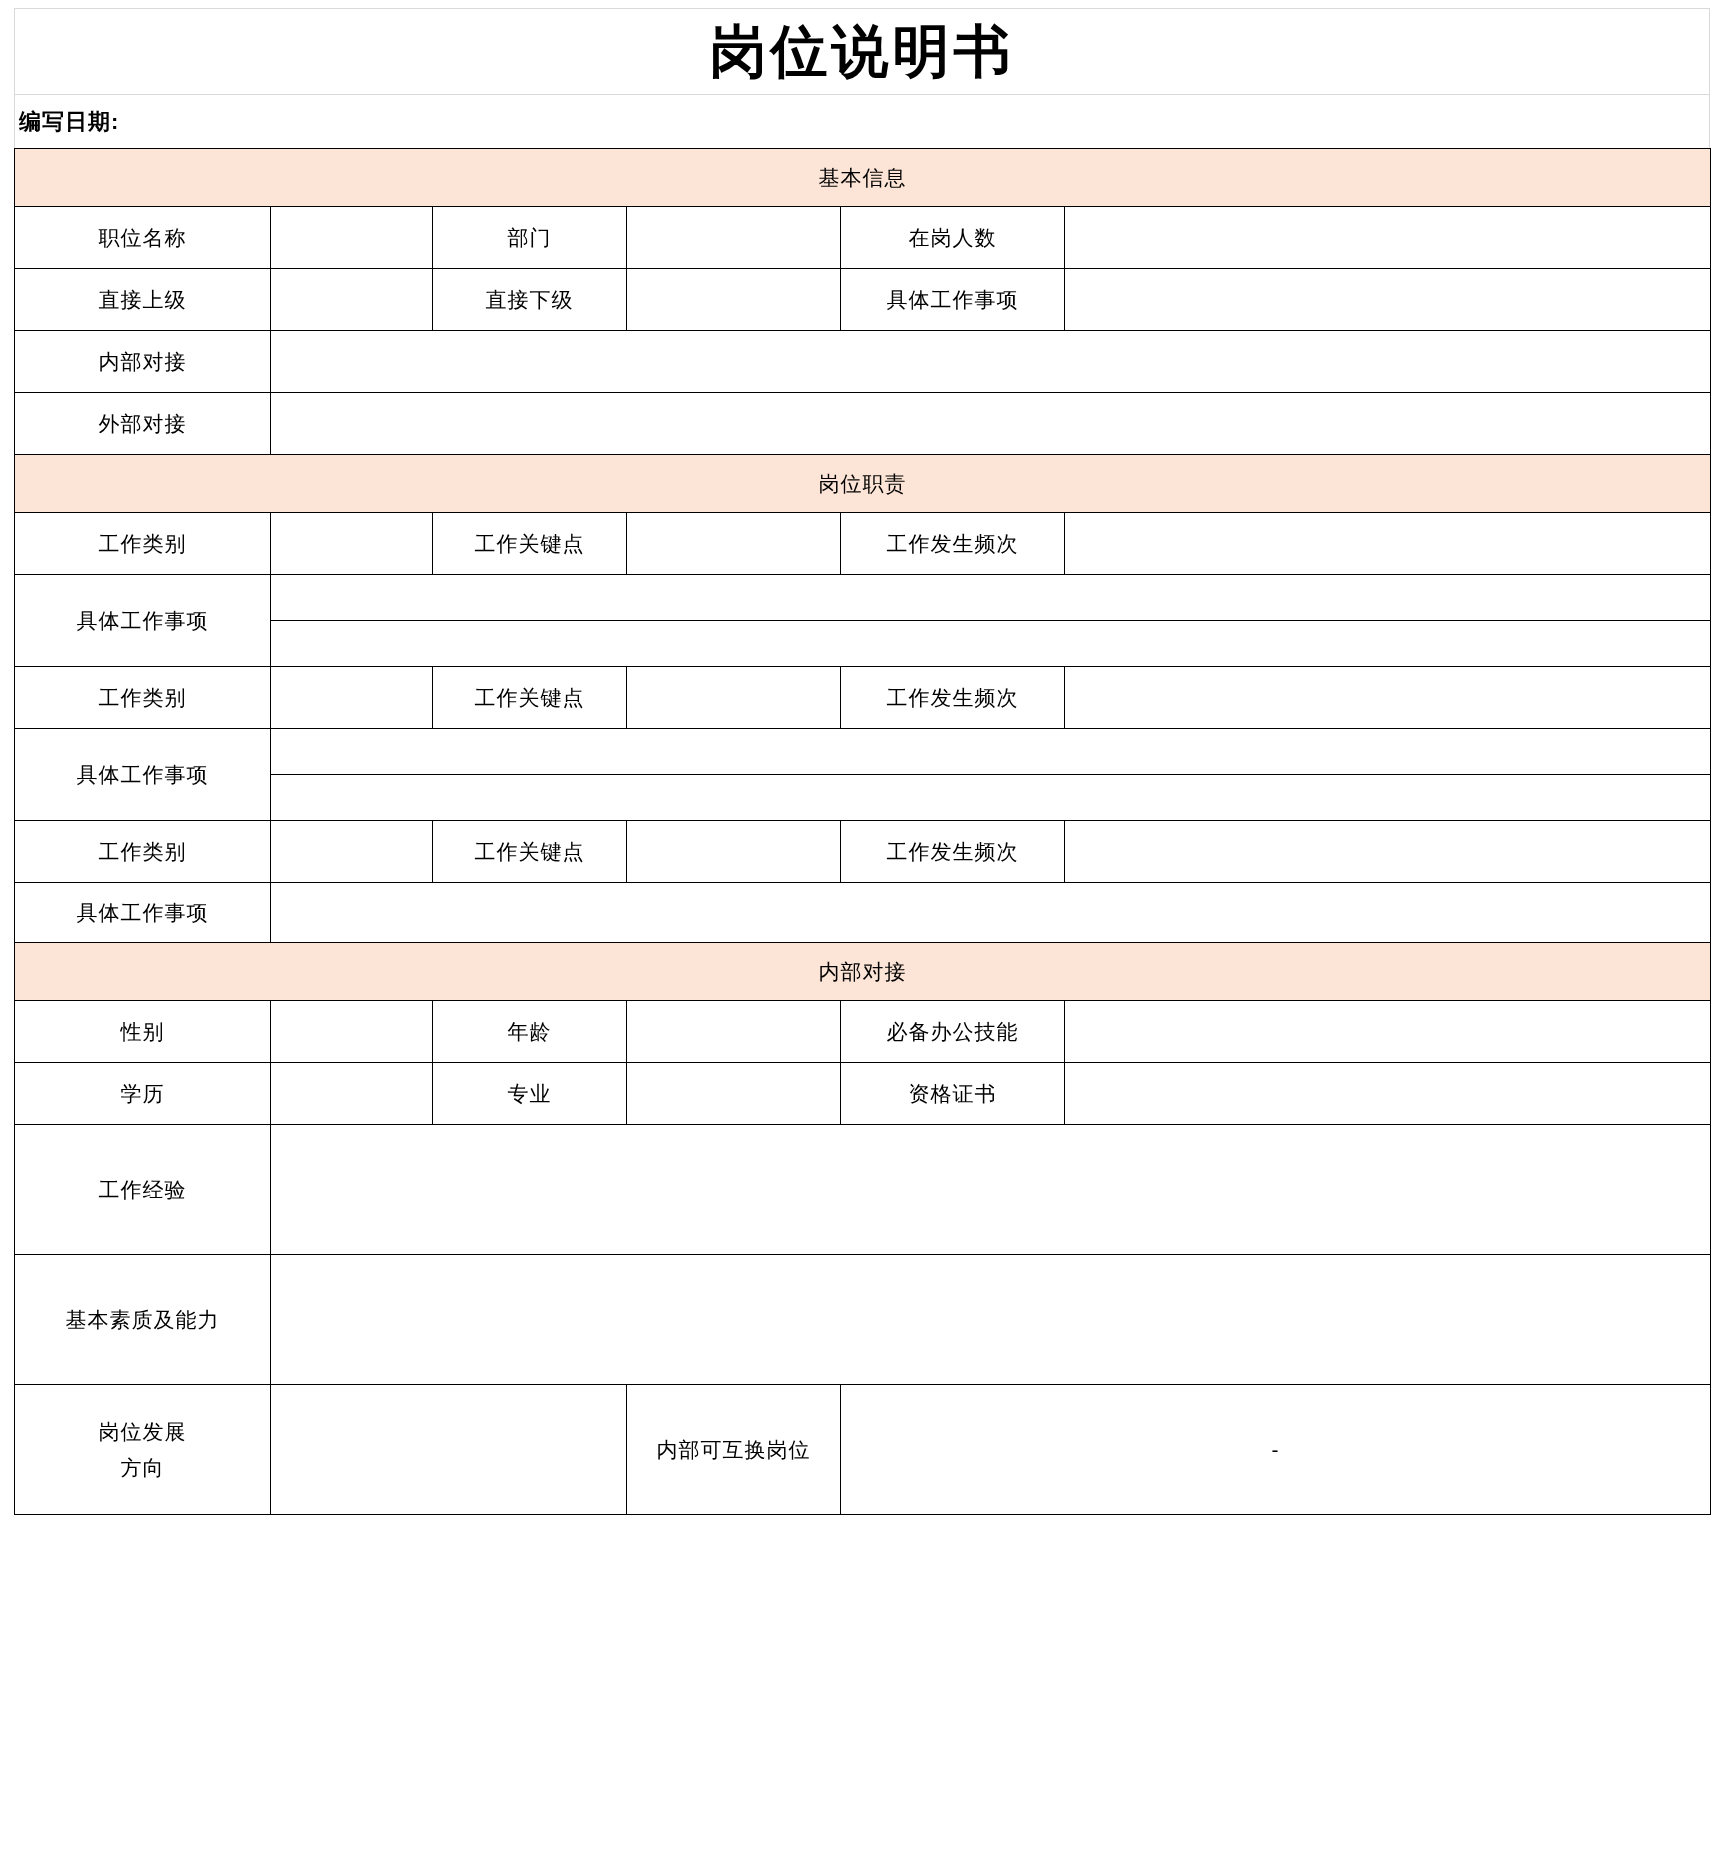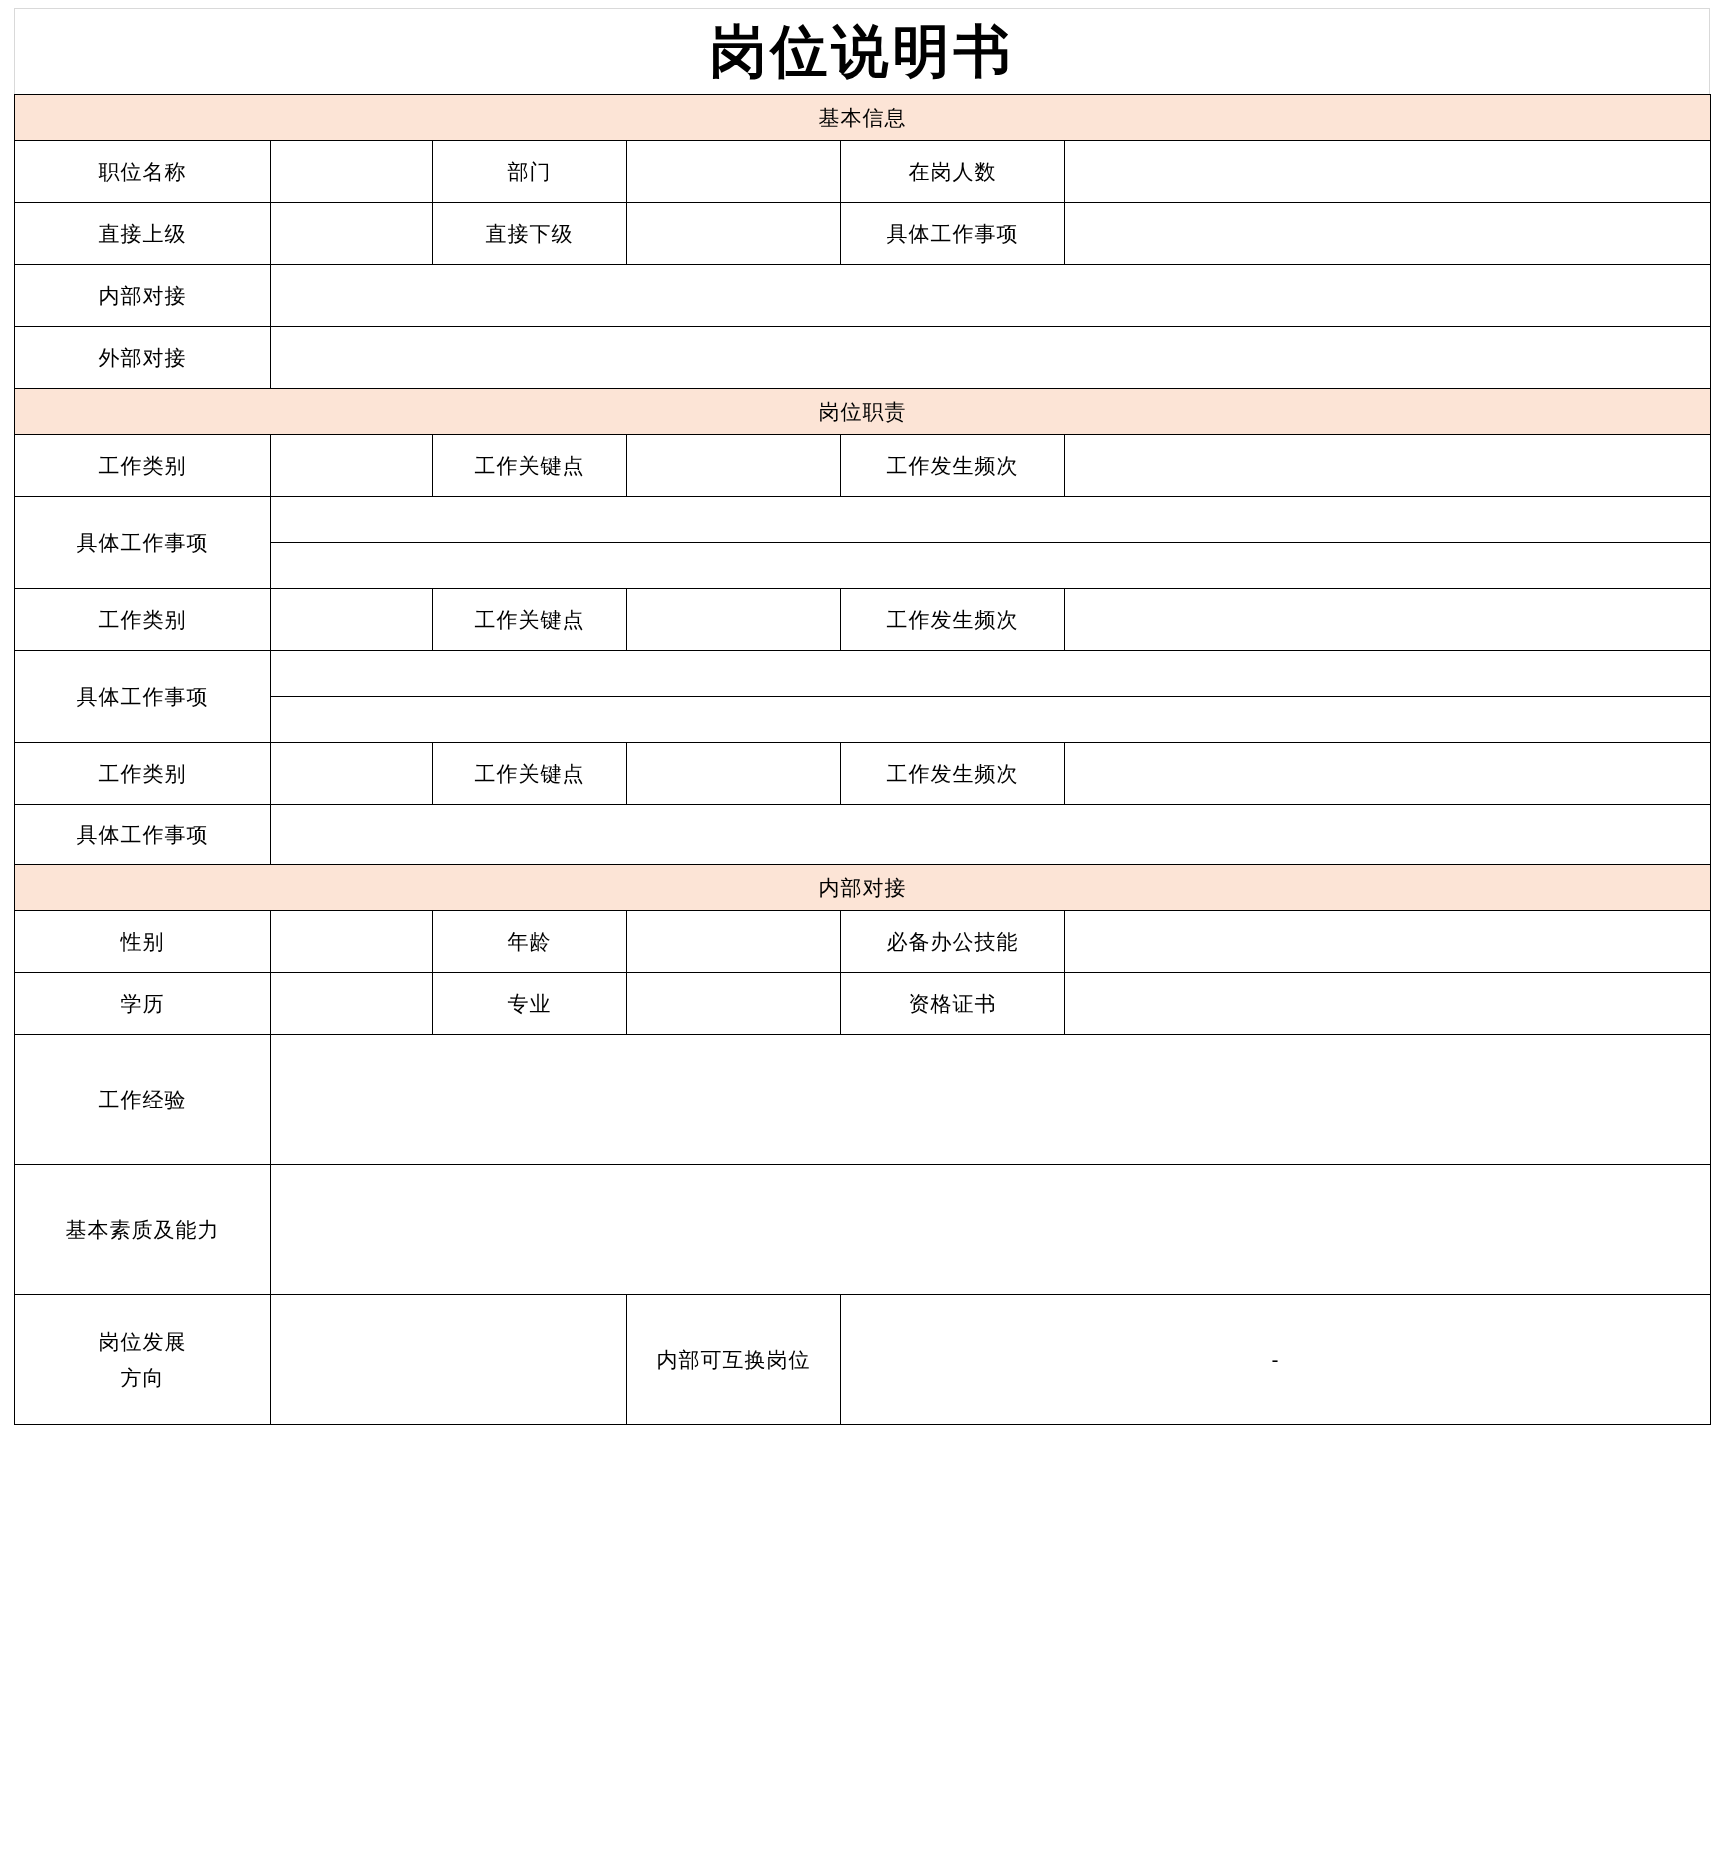--- a/index.html
+++ b/index.html
@@ -70,21 +70,21 @@
     text-align: center;
     vertical-align: middle;
     padding: 0 4px;
     letter-spacing: 1px;
     box-sizing: border-box;
   }
 
   .section-head {
     background: #fce4d6;
     font-size: 22px;
-    height: 46px;
+    height: 58px;
   }
 
   .lbl { }
   .blank { }
 
   
   .h62 { height: 62px; }
   .h60 { height: 60px; }
   .h46 { height: 46px; }
   .h130 { height: 130px; }
@@ -93,20 +93,24 @@
 </style>
 </head>
 <body>
 
 <div class="page">
 
   <div class="title-block">
     <div class="title-text">岗位说明书</div>
   </div>
 
+  <div class="date-block">
+    <div class="date-text">编写日期:</div>
+    <div class="date-text"></div>
+  </div>
 
   <table class="form">
     <colgroup>
       <col style="width:256px">
       <col style="width:162px">
       <col style="width:194px">
       <col style="width:214px">
       <col style="width:224px">
       <col style="width:646px">
     </colgroup>

